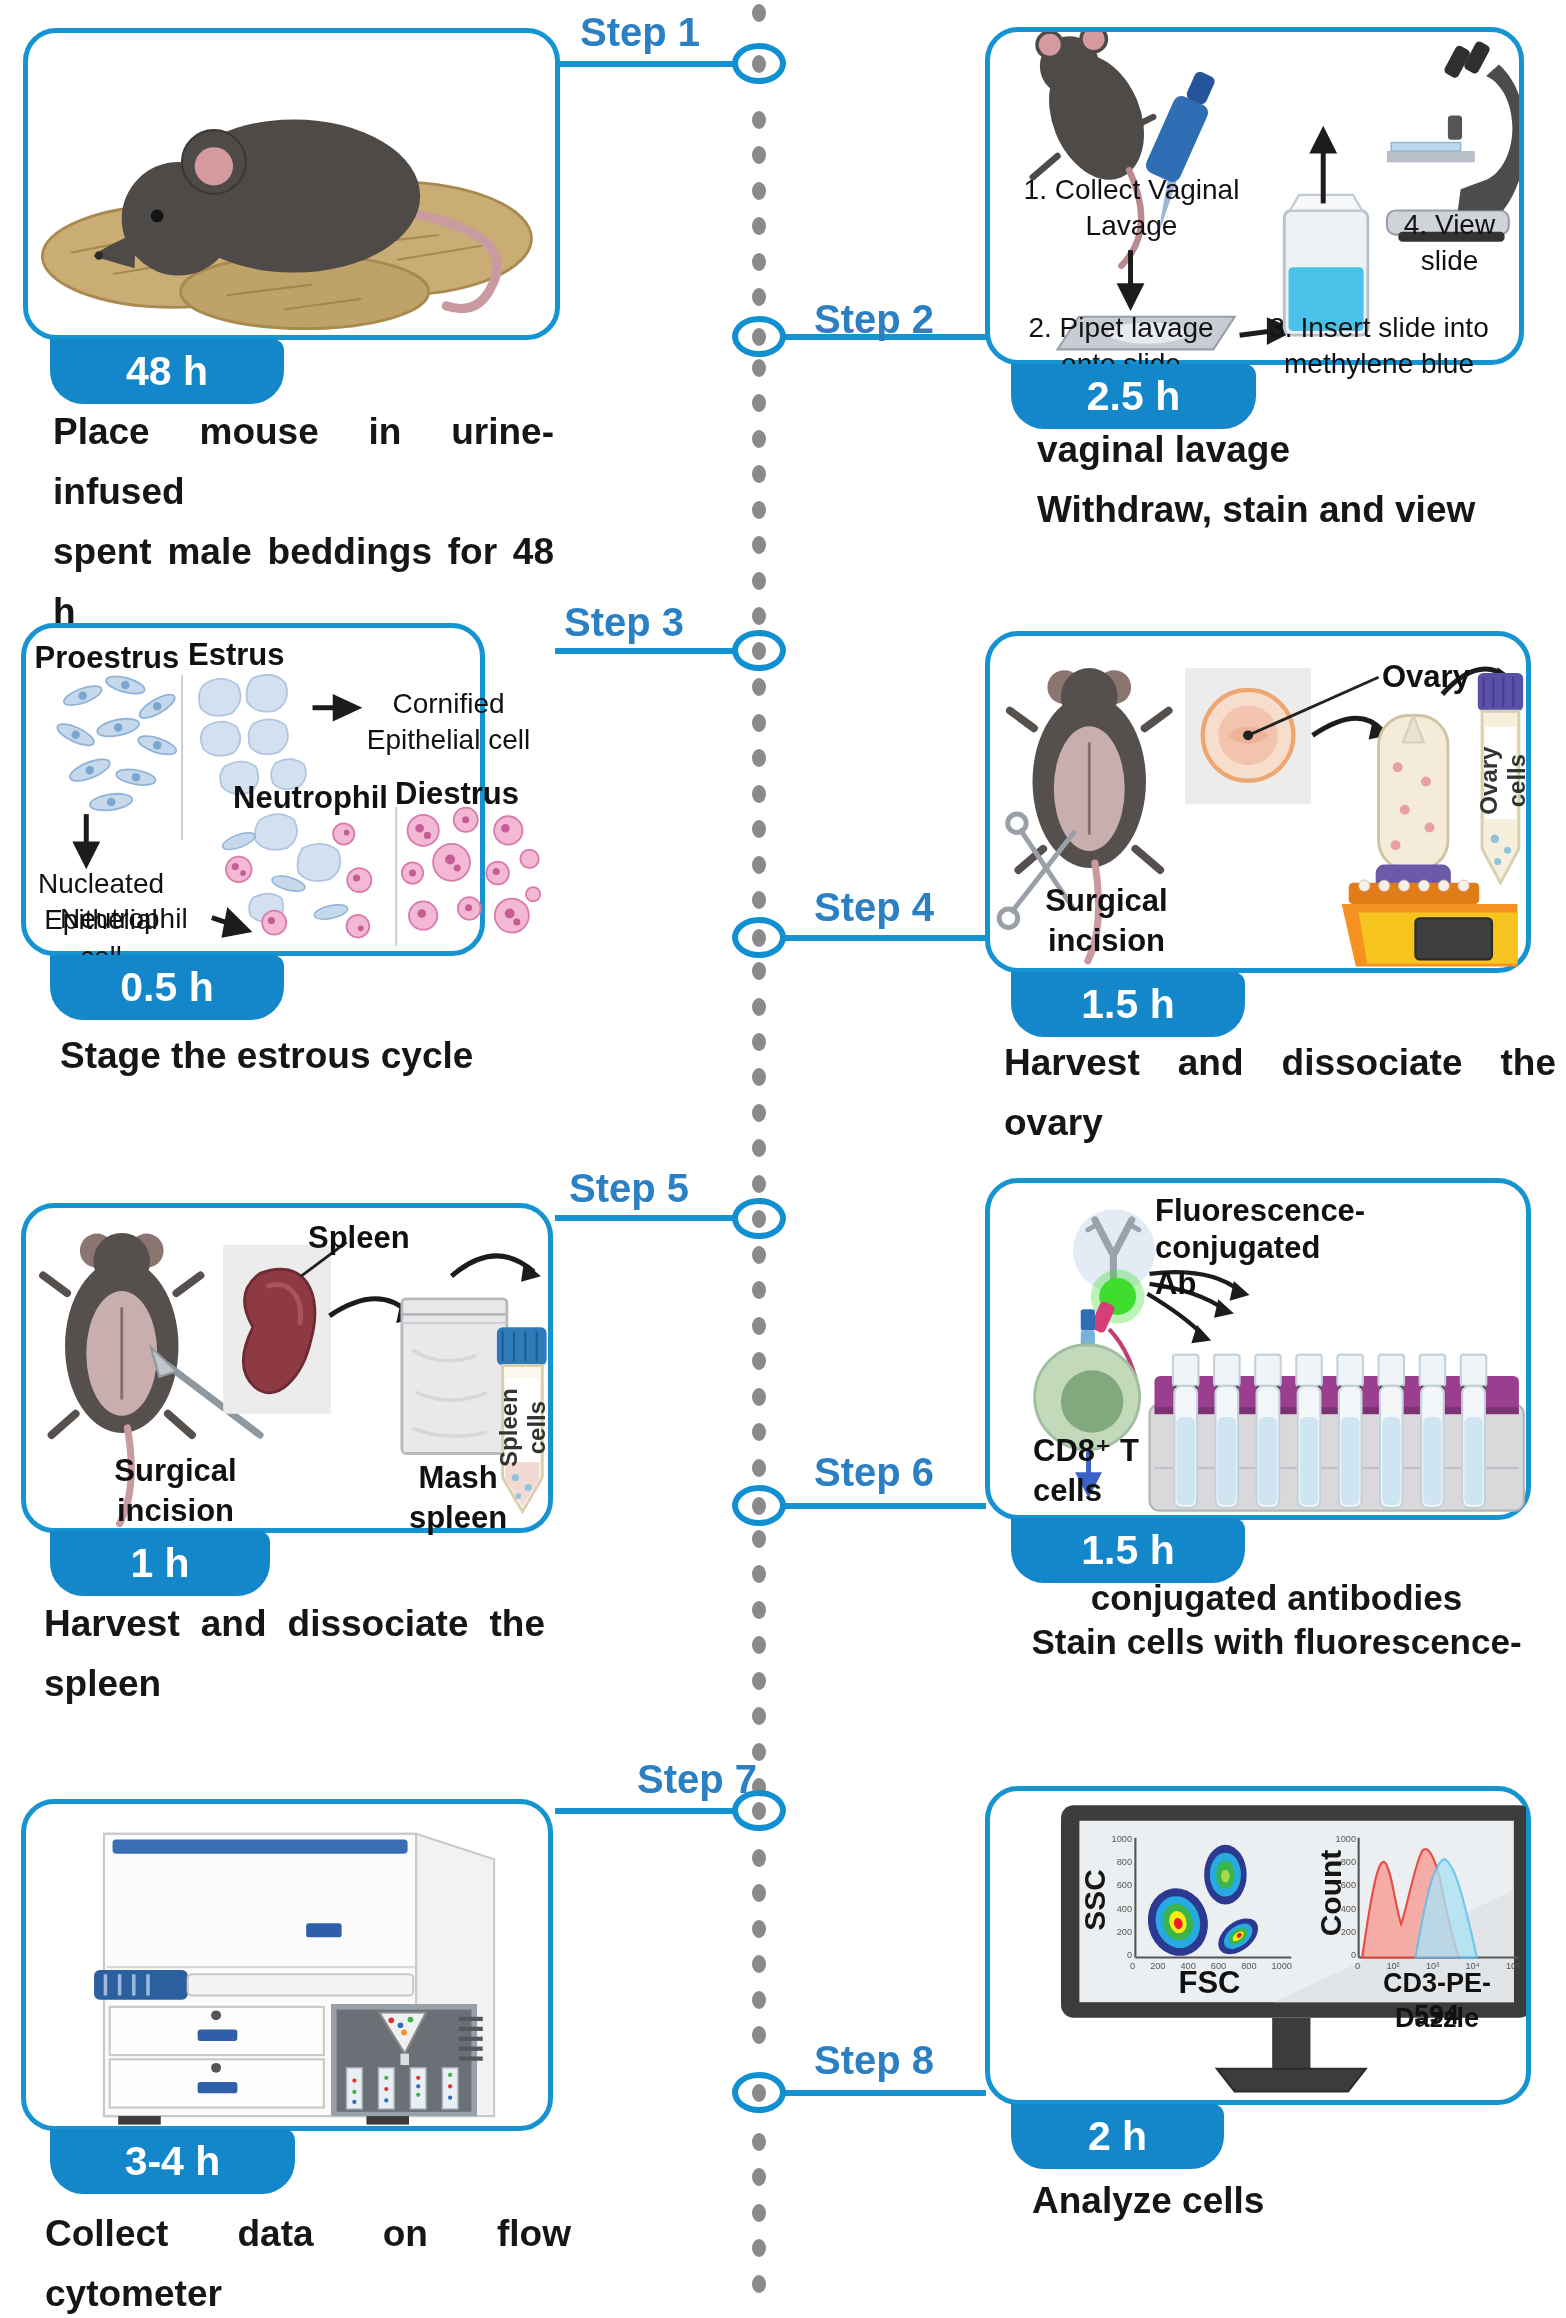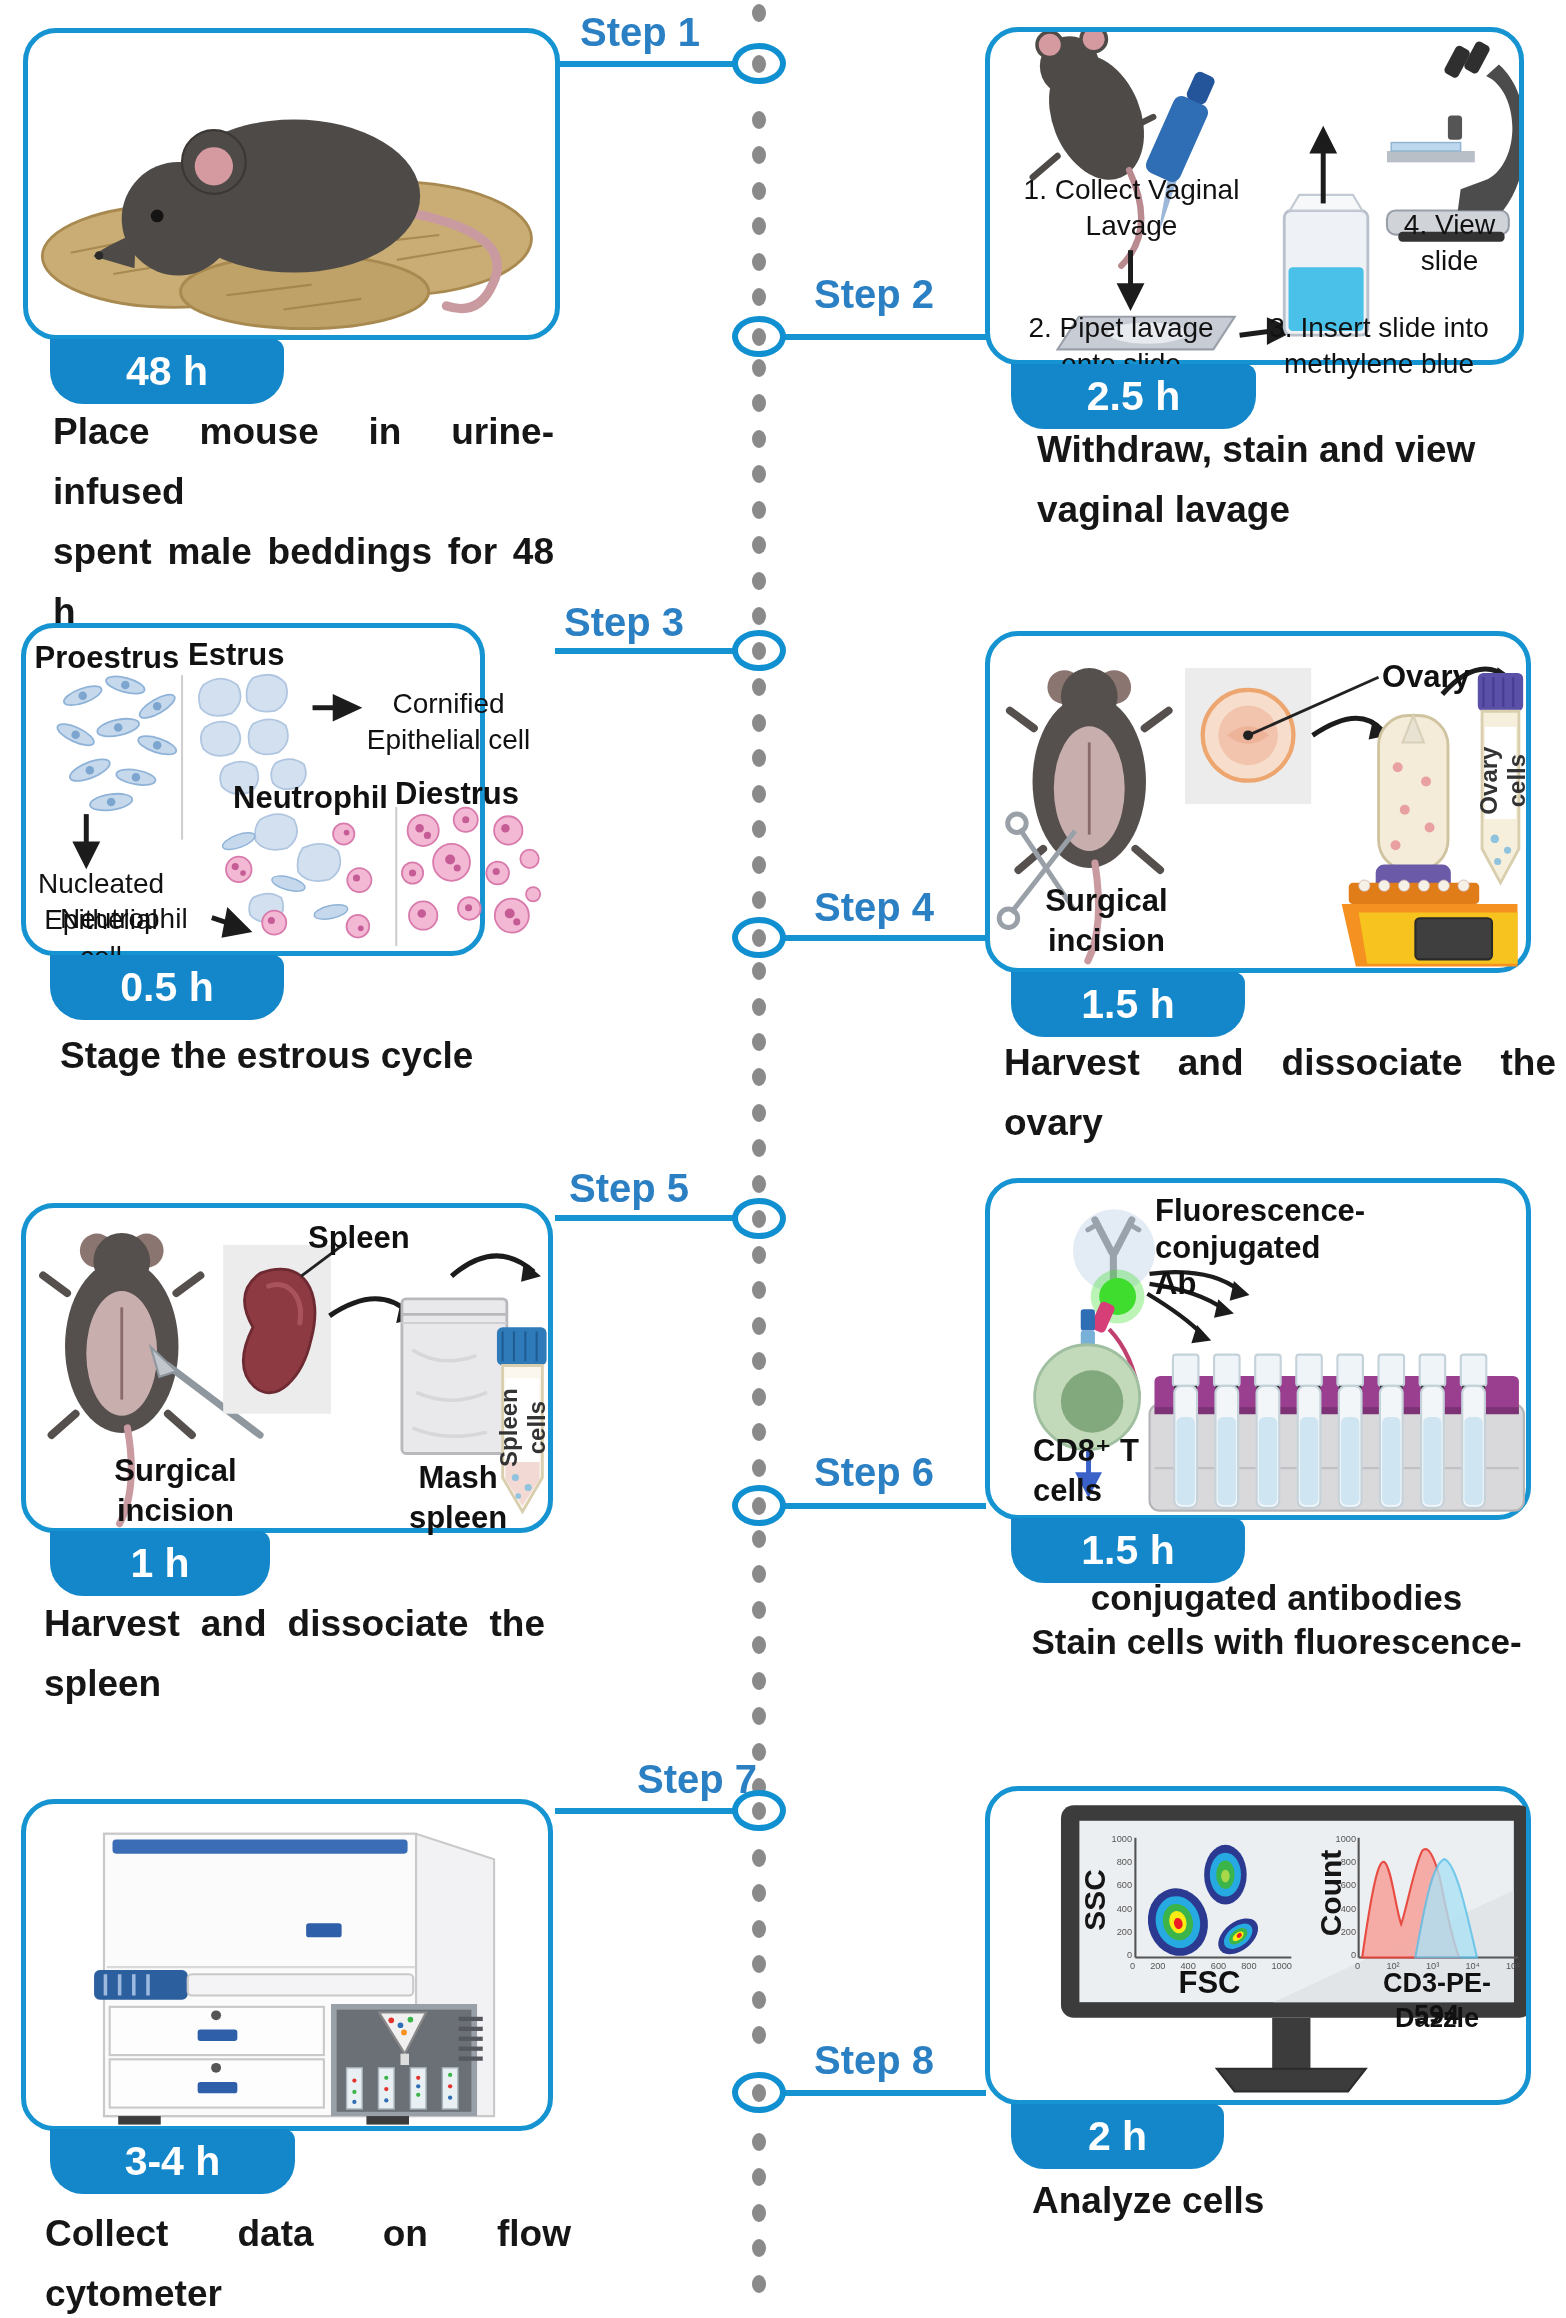--- a/index.html
+++ b/index.html
@@ -52,21 +52,21 @@
   <div class="connector" style="left:555px;top:61px;width:179px;"></div>
   <div class="connector" style="left:785px;top:334px;width:201px;"></div>
   <div class="connector" style="left:555px;top:648px;width:179px;"></div>
   <div class="connector" style="left:785px;top:935px;width:201px;"></div>
   <div class="connector" style="left:555px;top:1215px;width:179px;"></div>
   <div class="connector" style="left:785px;top:1503px;width:201px;"></div>
   <div class="connector" style="left:555px;top:1808px;width:179px;"></div>
   <div class="connector" style="left:785px;top:2090px;width:201px;"></div>
 
   <div class="step-label" style="left:580px;top:10px;">Step 1</div>
-  <div class="step-label" style="left:814px;top:272px;text-align:right;">Step 2</div>
+  <div class="step-label" style="left:814px;top:297px;text-align:right;">Step 2</div>
   <div class="step-label" style="left:564px;top:600px;">Step 3</div>
   <div class="step-label" style="left:814px;top:885px;">Step 4</div>
   <div class="step-label" style="left:569px;top:1166px;">Step 5</div>
   <div class="step-label" style="left:814px;top:1450px;">Step 6</div>
   <div class="step-label" style="left:601px;top:1757px;margin-left:36px;">Step 7</div>
   <div class="step-label" style="left:814px;top:2038px;">Step 8</div>
 
   <div class="panel" style="left:23.4px;top:28px;width:537px;height:312px;">
     <svg width="527" height="302" viewBox="0 0 743 426">
       <g>
@@ -149,22 +149,22 @@
         <rect x="646" y="118" width="20" height="34" rx="5" fill="#555"></rect>
       </g>
     </svg>
     <div class="ann" style="left:21px;top:140px;width:241px;">1. Collect Vaginal Lavage</div>
     <div class="ann" style="left:14px;top:278px;width:234px;">2. Pipet lavage onto slide</div>
     <div class="ann" style="left:250px;top:278px;width:278px;">3. Insert slide into methylene blue</div>
     <div class="ann" style="left:383px;top:175px;width:153px;">4. View slide</div>
   </div>
   <div class="badge" style="left:1011px;top:364px;width:245px;">2.5 h</div>
   <div class="caption" style="left:1037px;top:420px;">
+    <div>vaginal lavage</div>
     <div>Withdraw, stain and view</div>
-    <div>vaginal lavage</div>
   </div>
 
   <div class="panel" style="left:21px;top:623px;width:464px;height:333px;">
     <svg width="522" height="324" viewBox="0 0 736 456">
       <line x1="220" y1="66" x2="220" y2="298" stroke="#cfcfcf" stroke-width="3"></line>
       <line x1="522" y1="252" x2="522" y2="448" stroke="#cfcfcf" stroke-width="3"></line>
       <g>
         <g fill="#c6d9ec" stroke="#8fb3d8" stroke-width="2.5">
           <ellipse cx="80" cy="95" rx="28" ry="10" transform="rotate(-20 80 95)"></ellipse>
           <ellipse cx="140" cy="80" rx="28" ry="10" transform="rotate(15 140 80)"></ellipse>

